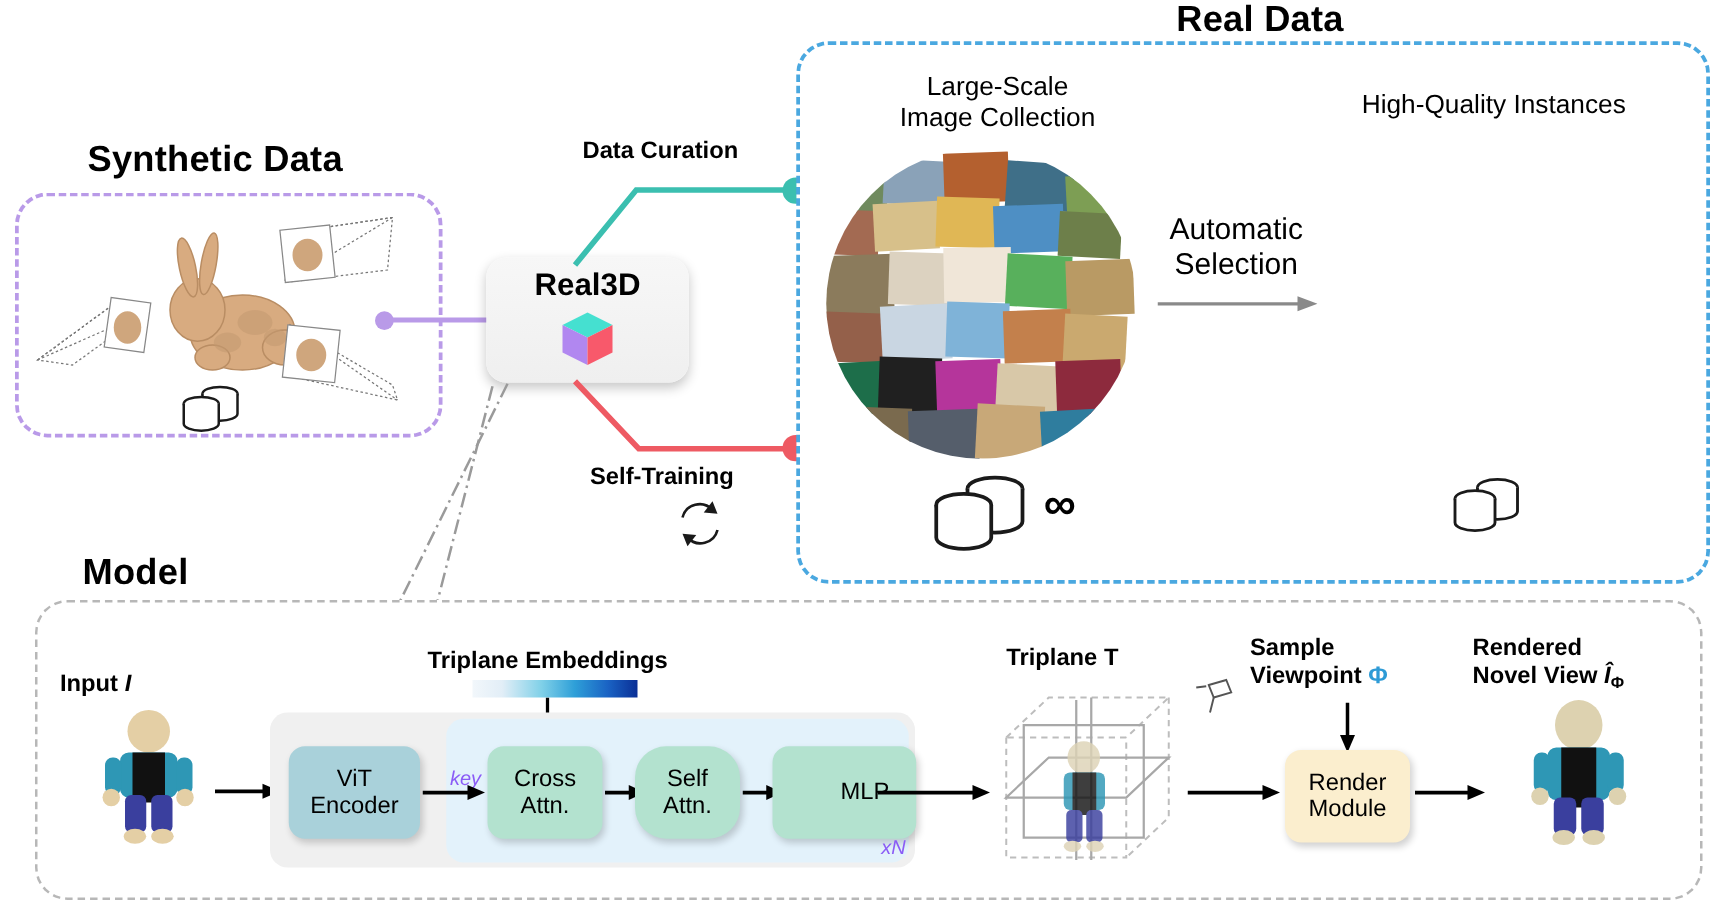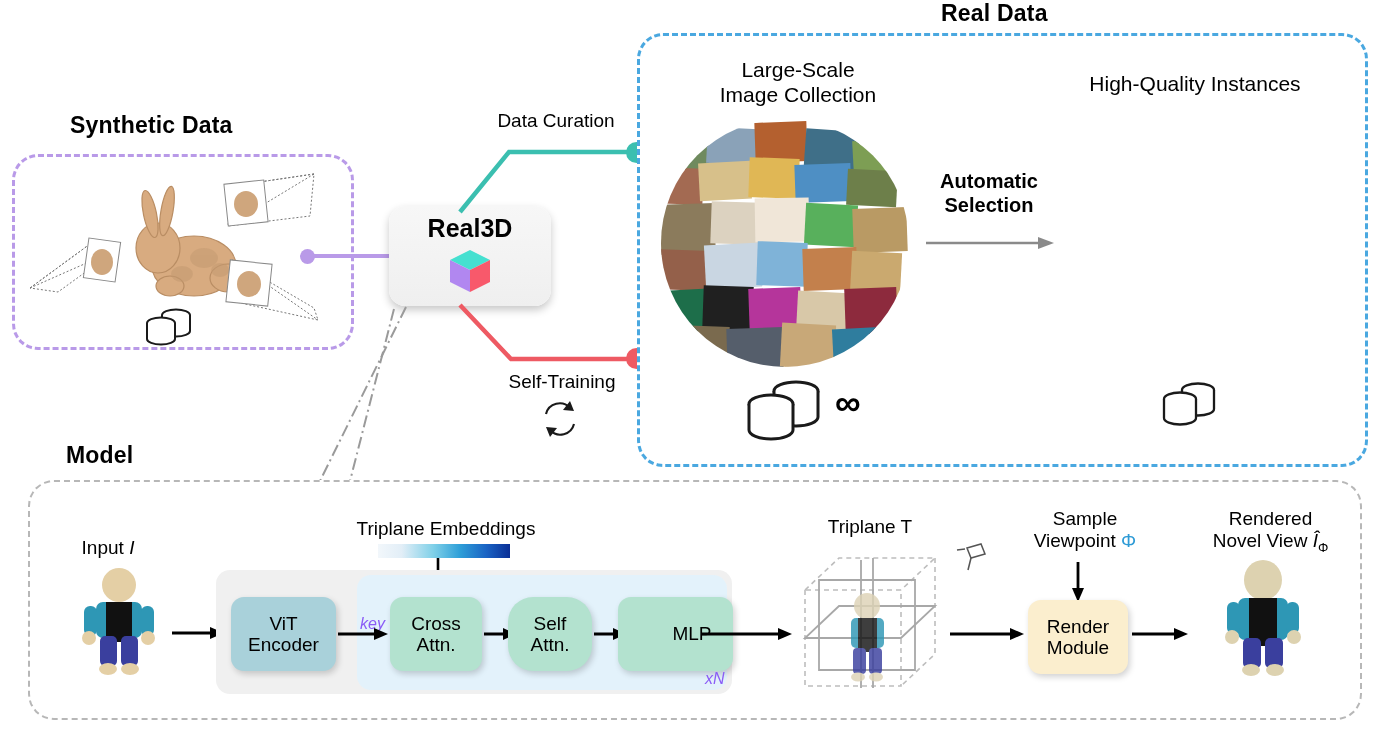--- a/index.html
+++ b/index.html
@@ -1,21 +1,21 @@
 <!DOCTYPE html>
 <html><head>
 <meta charset="utf-8">
 <style>
   html,body{margin:0;padding:0;background:#ffffff;}
   body{width:1373px;height:739px;position:relative;overflow:hidden;
        font-family:"Liberation Sans","DejaVu Sans",sans-serif;color:#000;}
   .abs{position:absolute;}
-  .ttl{font-weight:bold;font-size:23px;letter-spacing:.2px;}
+  .ttl{font-weight:bold;font-size:29px;letter-spacing:.2px;}
   .hdr{font-size:21px;text-align:center;line-height:1.18;}
-  .lbl{font-size:19px;text-align:center;line-height:1.18;}
+  .lbl{font-size:19px;line-height:1.18;font-weight:bold;}
   .sm{font-size:14px;color:#8b5cf6;font-style:italic;}
 
   
   #synthetic-panel{left:12px;top:154px;width:336px;height:190px;
       border:3px dashed #b99ae8;border-radius:26px;background:#fff;}
   #realdata-panel{left:637px;top:33px;width:725px;height:428px;
       border:3px dashed #4aa8e0;border-radius:26px;background:#fff;}
   #model-panel{left:28px;top:480px;width:1330px;height:236px;
       border:2.5px dashed #b7b7b7;border-radius:26px;background:#fff;}
 
@@ -188,21 +188,21 @@
         <rect x="190" y="170" width="52" height="46" fill="#8d2a3d" transform="rotate(-2 216 193)"></rect>
         <rect x="20" y="208" width="54" height="42" fill="#7a6a4e" transform="rotate(2 47 229)"></rect>
         <rect x="72" y="210" width="56" height="42" fill="#555e6b" transform="rotate(-2 100 231)"></rect>
         <rect x="126" y="206" width="54" height="44" fill="#c8a878" transform="rotate(3 153 228)"></rect>
         <rect x="178" y="210" width="52" height="42" fill="#2f7d9e" transform="rotate(-3 204 231)"></rect>
       </g>
     </g>
   </svg>
 </div>
 
-<div class="abs hdr" style="left:929px;top:170px;width:120px;font-size:20px;font-weight:bold;">
+<div class="abs hdr" style="left:929px;top:170px;width:120px;font-size:24px;">
   <div>Automatic</div>
   <div>Selection</div>
 </div>
 <svg class="abs" style="left:926px;top:235px;" width="128" height="16" viewBox="0 0 128 16">
   <line x1="0" y1="8" x2="114" y2="8" stroke="#8a8a8a" stroke-width="2.6"></line>
   <polygon points="128,8 112,2 112,14" fill="#8a8a8a"></polygon>
 </svg>
 
 <div class="abs hdr" style="left:1040px;top:72px;width:310px;">High-Quality Instances</div>
 

